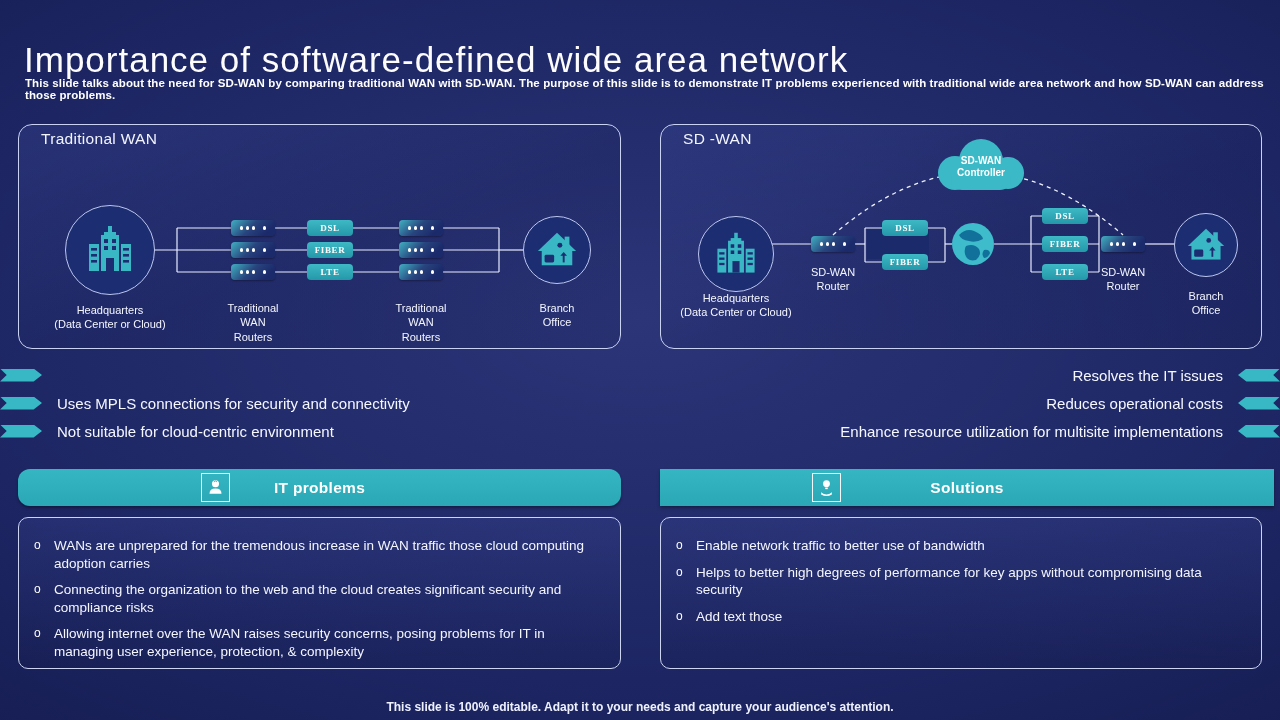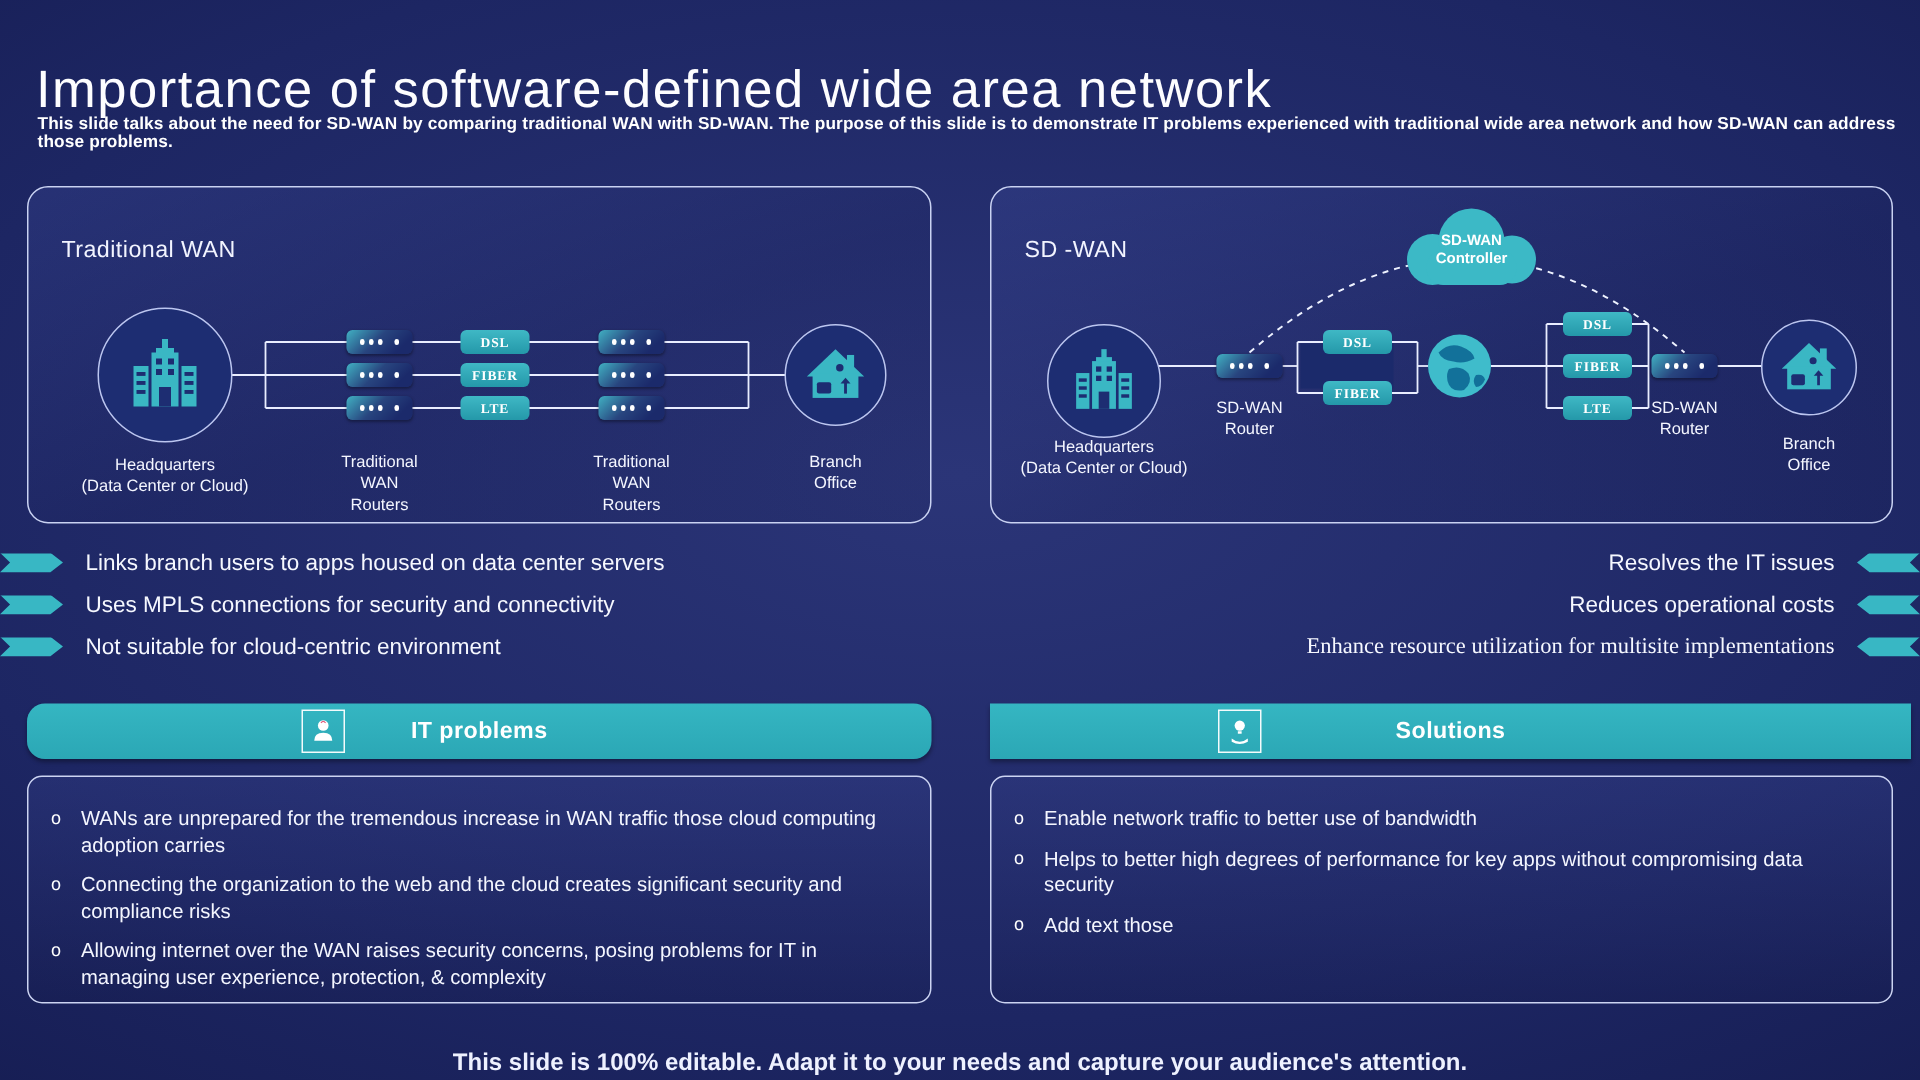--- a/index.html
+++ b/index.html
@@ -22,21 +22,21 @@
   .subtitle {
     left:25px; top:77px;
     font-size:11.5px; font-weight:bold; letter-spacing:.1px;
   }
 
   
   .panel {
     border:1.2px solid #c9d2f2; border-radius:14px;
     background: linear-gradient(160deg, rgba(62,76,158,0.30) 0%, rgba(28,35,92,0.18) 55%, rgba(14,18,56,0.10) 100%);
   }
-  .panel-title { position:absolute; left:22px; top:33px; font-size:15.5px; color:#f2f4ff; letter-spacing:.3px; }
+  .panel-title { position:absolute; left:22px; top:5px; font-size:15.5px; color:#f2f4ff; letter-spacing:.3px; }
   .wires { position:absolute; left:0; top:0; }
   .wires line { stroke:#e9edff; stroke-width:1.2; }
   .wires .dash { stroke:#eef2ff; stroke-width:1.3; fill:none; stroke-dasharray:4 4; }
 
   .node {
     position:absolute; border-radius:50%;
     background:#1d2d72;
     border:1.5px solid #bcc6f0;
     display:flex; align-items:center; justify-content:center;
   }
@@ -95,21 +95,21 @@
     position:absolute; height:152px; border:1px solid #ccd4f2; border-radius:10px;
     background: linear-gradient(180deg, rgba(58,70,148,0.30) 0%, rgba(20,25,70,0.22) 100%);
     padding:19px 20px 0 15px;
   }
   .box-item { display:flex; gap:11px; margin-bottom:9px; }
   .box-item .marker { font-size:12px; line-height:1.45; width:9px; flex:0 0 auto; }
   .box-item .item-text { font-size:13.5px; line-height:1.3; max-width:540px; color:#f4f6ff; }
 
   .footer {
     left:0; right:0; top:700px; text-align:center;
-    font-size:16px; font-weight:bold; color:#eef1ff;
+    font-size:12px; font-weight:bold; color:#eef1ff;
   }
 </style>
 </head>
 <body>
 
 <h1 class="abs title">Importance of software-defined wide area network</h1>
 <p class="abs subtitle">This slide talks about the need for SD-WAN by comparing traditional WAN with SD-WAN. The purpose of this slide is to demonstrate IT problems experienced with traditional wide area network and how SD-WAN can address those problems.</p>
 
 <section class="abs panel" style="left:18px; top:124px; width:603px; height:225px;">
   <div class="panel-title">Traditional WAN</div>
@@ -330,40 +330,39 @@
         <polygon points="29,24 25.5,28 32.5,28"></polygon>
       </g>
     </svg>
   </div>
   <div class="node-label" style="left:495px; top:164px; width:100px;">Branch
 Office</div>
 </section>
 
 <div class="point-row" style="left:0; top:364px;">
   <span class="arrow-l"></span>
-  <span class="txt">Links branch users to apps housed on data center servers</span>
 </div>
 <div class="point-row" style="left:0; top:392px;">
   <span class="arrow-l"></span>
   <span class="txt">Uses MPLS connections for security and connectivity</span>
 </div>
 <div class="point-row" style="left:0; top:420px;">
   <span class="arrow-l"></span>
   <span class="txt">Not suitable for cloud-centric environment</span>
 </div>
 
 <div class="point-row" style="right:0; top:364px;">
   <span class="txt">Resolves the IT issues</span>
   <span class="arrow-r"></span>
 </div>
 <div class="point-row" style="right:0; top:392px;">
   <span class="txt">Reduces operational costs</span>
   <span class="arrow-r"></span>
 </div>
-<div class="point-row" style="right:0; top:420px;font-family:Liberation Serif, serif;">
+<div class="point-row" style="right:0; top:420px;">
   <span class="txt">Enhance resource utilization for multisite implementations</span>
   <span class="arrow-r"></span>
 </div>
 
 <div class="band" style="left:18px; top:469px; width:603px;border-radius:12px;">
   <div class="icon-box" style="left:183px;">
     <svg width="19" height="19" viewBox="0 0 30 30">
       <g fill="#ffffff">
         <circle cx="15" cy="9" r="5.6"></circle>
         <path d="M5.5 25 q0 -8.5 9.5 -8.5 q9.5 0 9.5 8.5 z"></path>

